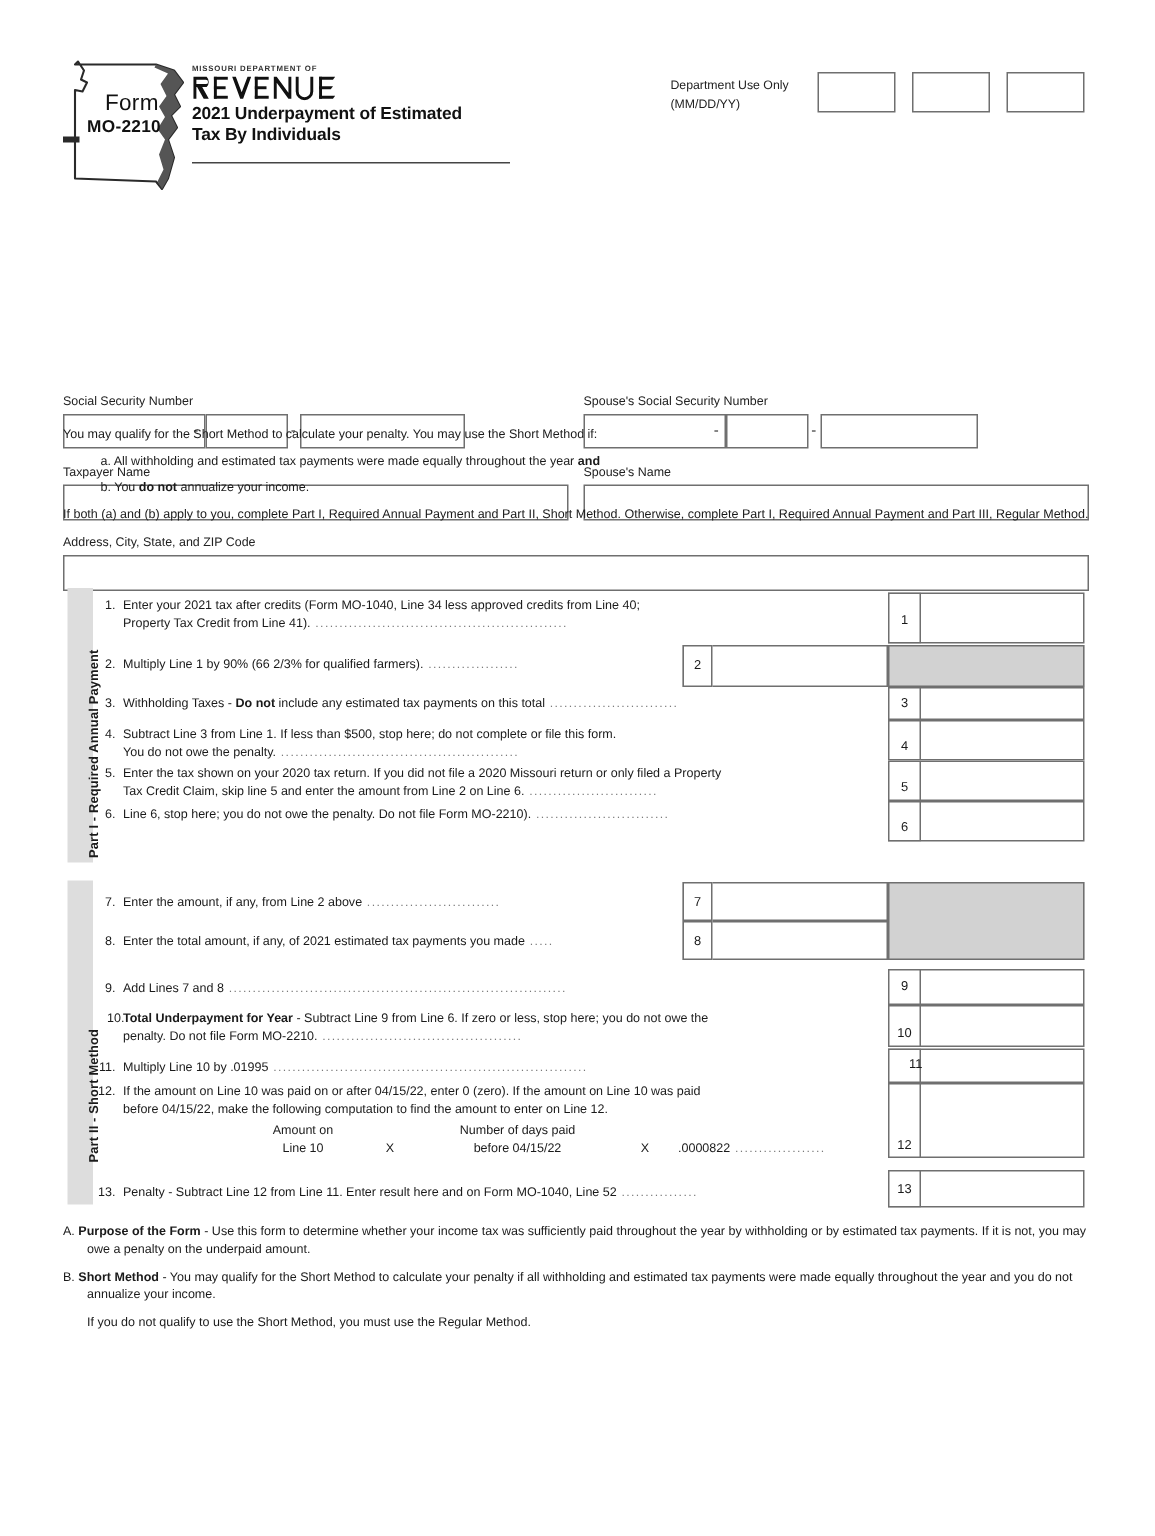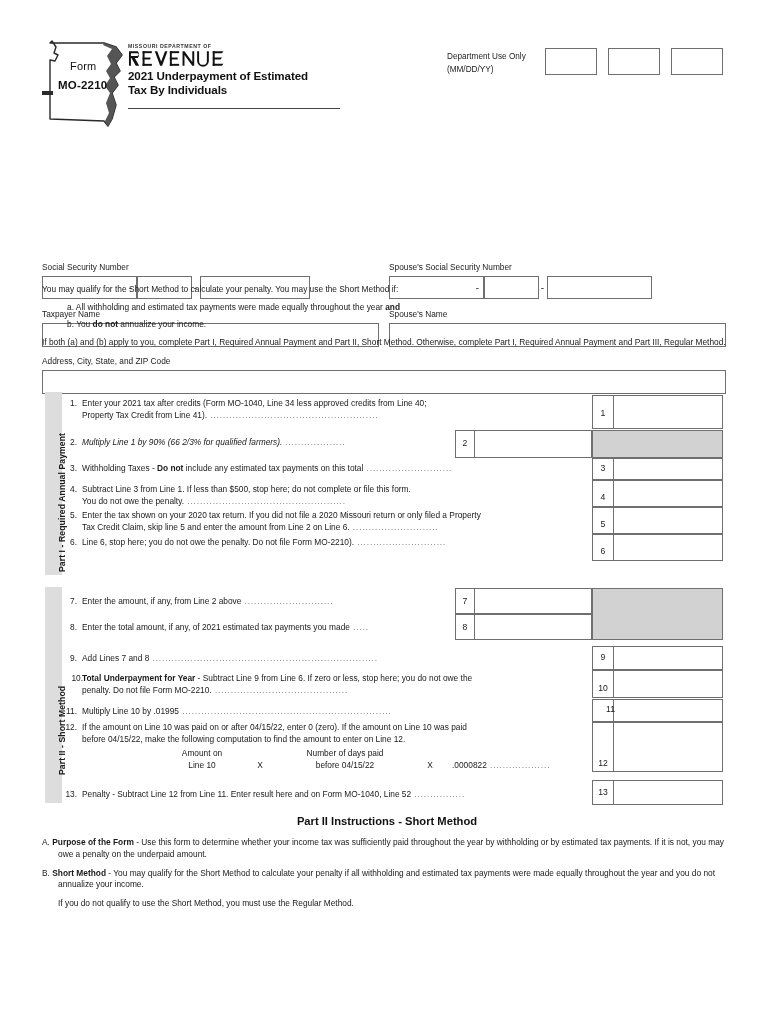--- a/index.html
+++ b/index.html
@@ -13,21 +13,21 @@
     -webkit-font-smoothing:antialiased;
   }
   .page { position:relative; width:770px; height:1024px; padding:0; }
 
   
   .header { position:relative; height:115px; }
   .mo-shape { position:absolute; left:42px; top:33px; width:92px; height:100px; }
   .mo-shape svg { display:block; width:92px; height:100px; }
   .form-label {
     position:absolute; left:70px; top:60px;
-    font-size:11px; color:#111; letter-spacing:.2px;
+    font-size:15px; color:#111; letter-spacing:.2px;
   }
   .form-number {
     position:absolute; left:58px; top:79px;
     font-size:11.5px; font-weight:bold; color:#111; letter-spacing:.2px;
   }
   .brandblock { position:absolute; left:128px; top:44px; width:215px; }
   .brand-sub {
     font-size:5.2px; font-weight:bold; letter-spacing:.55px;
     color:#333; margin-bottom:0px; line-height:1;
   }
@@ -204,21 +204,21 @@
     <div class="rownum" style="left:63px; top:398px; width:14px;">1.</div>
     <div class="rowtxt" style="left:82px; top:398px; width:510px;">
       <div>Enter your 2021 tax after credits (Form MO-1040, Line 34 less approved credits from Line 40;</div>
       <div><span>Property Tax Credit from Line 41).</span><span class="leader"> .....................................................</span></div>
     </div>
     <div class="cellbox" style="left:592px; top:395px; width:131px; height:34px;"></div>
     <div class="cellbox" style="left:592px; top:395px; width:22px; height:34px; border-right:1px solid #6f6f6f;"></div>
     <div class="numcell" style="left:592px; top:408px; width:22px;">1</div>
 
     <div class="rownum" style="left:63px; top:437px; width:14px;">2.</div>
-    <div class="rowtxt" style="left:82px; top:437px; width:350px;font-style:italic;">
+    <div class="rowtxt" style="left:82px; top:437px; width:350px;">
       <span>Multiply Line 1 by 90% (66 2/3% for qualified farmers).</span><span class="leader"> ...................</span>
     </div>
     <div class="cellbox" style="left:455px; top:430px; width:137px; height:28px;"></div>
     <div class="cellbox" style="left:455px; top:430px; width:20px; height:28px;"></div>
     <div class="numcell" style="left:455px; top:438px; width:20px;">2</div>
     <div class="cellbox gray" style="left:592px; top:430px; width:131px; height:28px;"></div>
 
     <div class="rownum" style="left:63px; top:463px; width:14px;">3.</div>
     <div class="rowtxt" style="left:82px; top:463px; width:510px;">
       <span>Withholding Taxes - </span><b>Do not</b><span> include any estimated tax payments on this total</span><span class="leader"> ...........................</span>
@@ -324,21 +324,20 @@
     <div class="rownum" style="left:60px; top:789px; width:17px;">13.</div>
     <div class="rowtxt" style="left:82px; top:789px; width:510px;">
       <span>Penalty - Subtract Line 12 from Line 11. Enter result here and on Form MO-1040, Line 52</span><span class="leader"> ................</span>
     </div>
     <div class="cellbox" style="left:592px; top:780px; width:131px; height:25px;"></div>
     <div class="cellbox" style="left:592px; top:780px; width:22px; height:25px;"></div>
     <div class="numcell" style="left:592px; top:787px; width:22px;">13</div>
   </div>
 
   <div class="instr">
-    <div class="instr-h">Part II Instructions - Short Method</div>
     <p class="hang">
       <span>A.</span>
       <b>Purpose of the Form</b><span> - Use this form to determine whether your income tax was sufficiently paid throughout the year by withholding or by estimated tax payments. If it is not, you may owe a penalty on the underpaid amount.</span>
     </p>
     <p class="hang">
       <span>B.</span>
       <b>Short Method</b><span> - You may qualify for the Short Method to calculate your penalty if all withholding and estimated tax payments were made equally throughout the year and you do not annualize your income.</span>
     </p>
     <p class="plain">If you do not qualify to use the Short Method, you must use the Regular Method.</p>
   </div>

